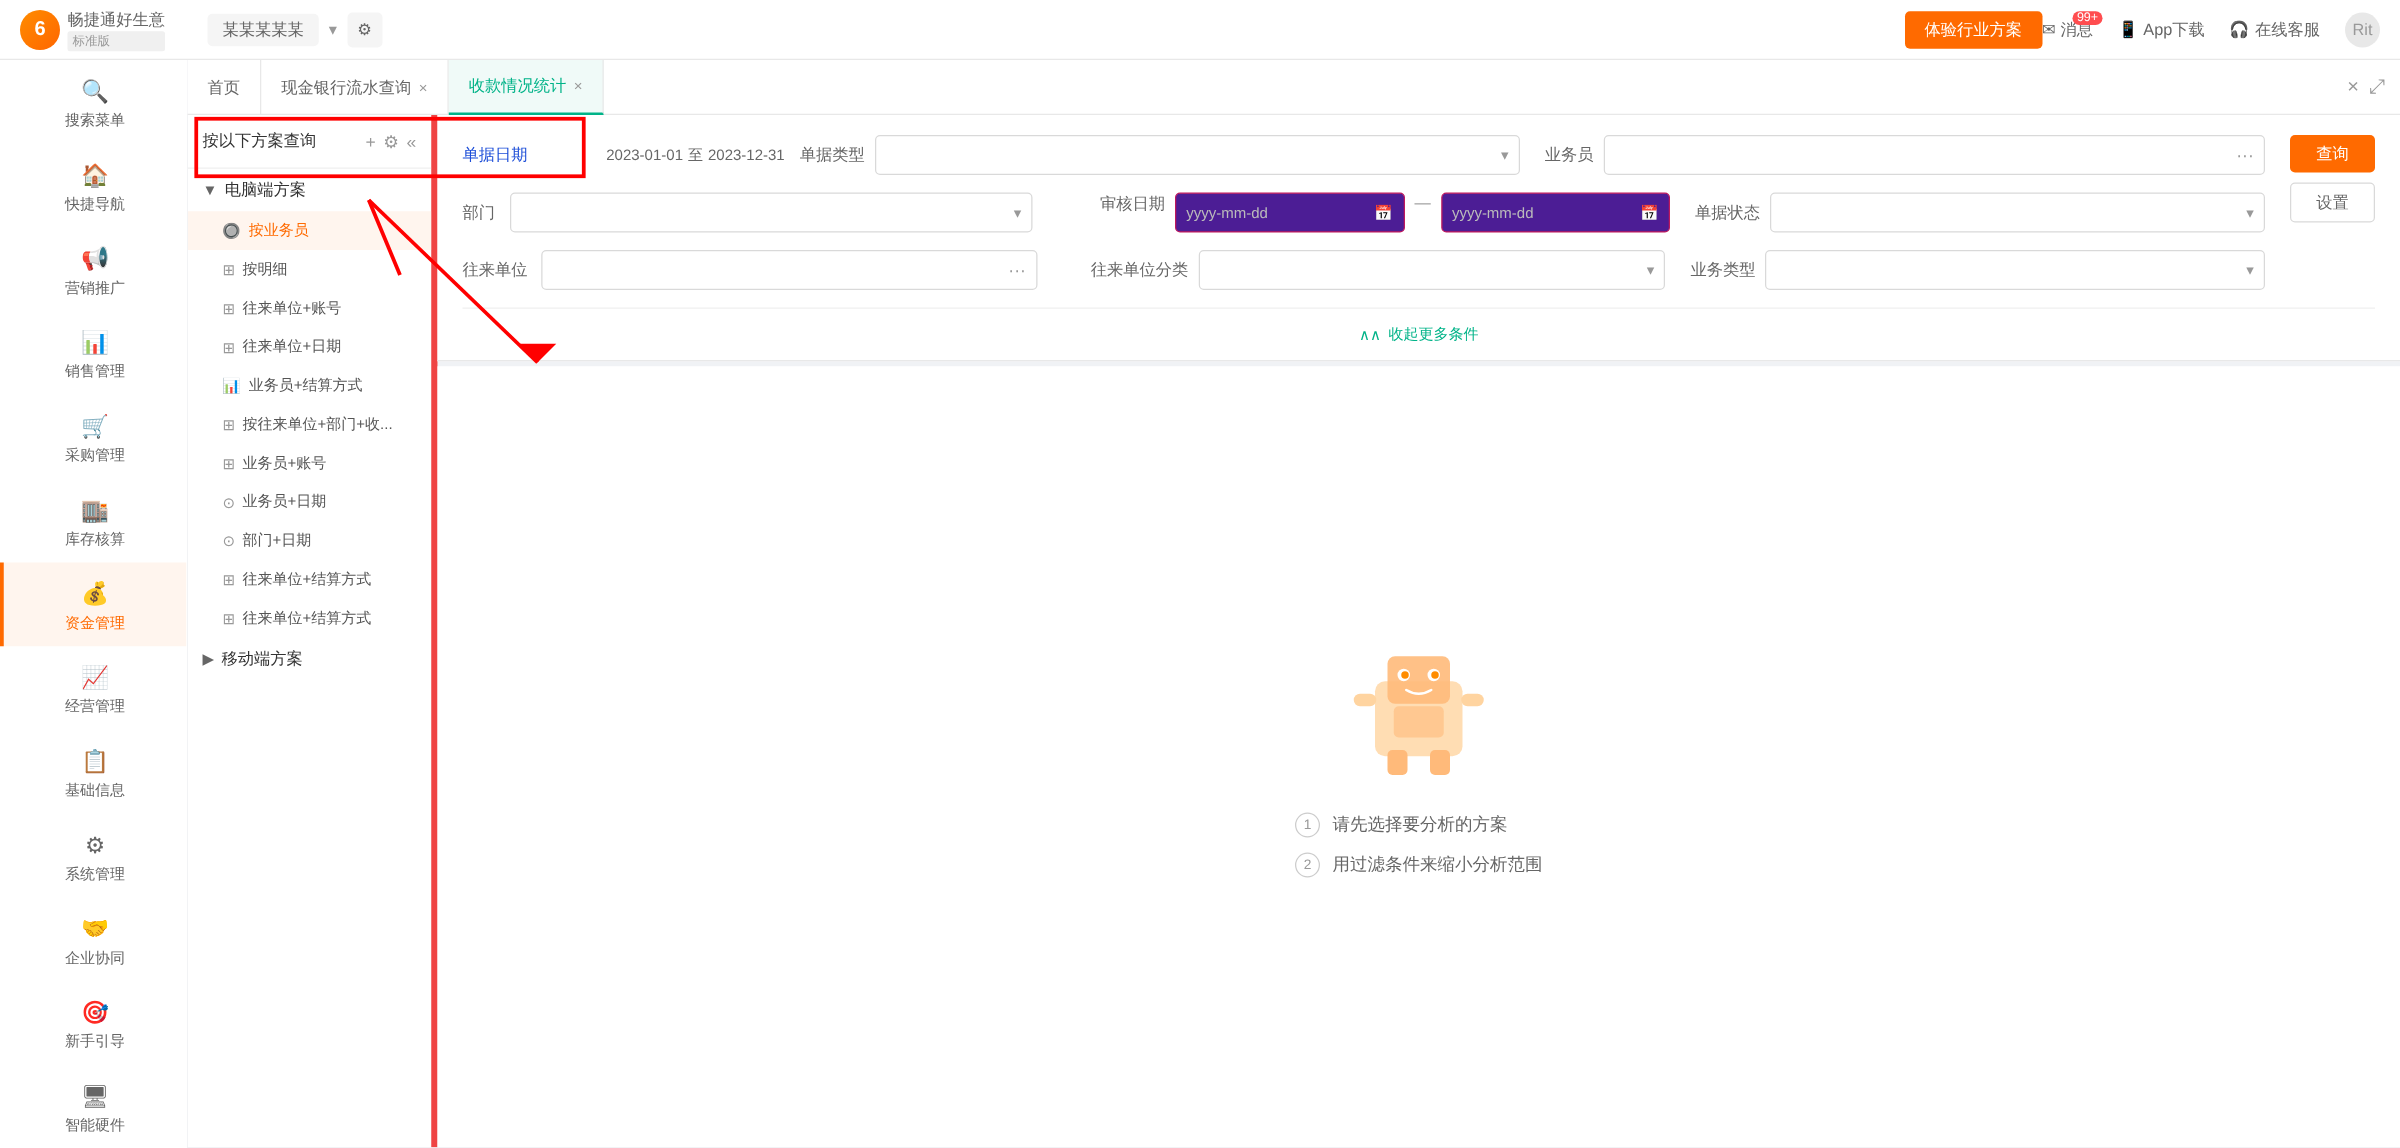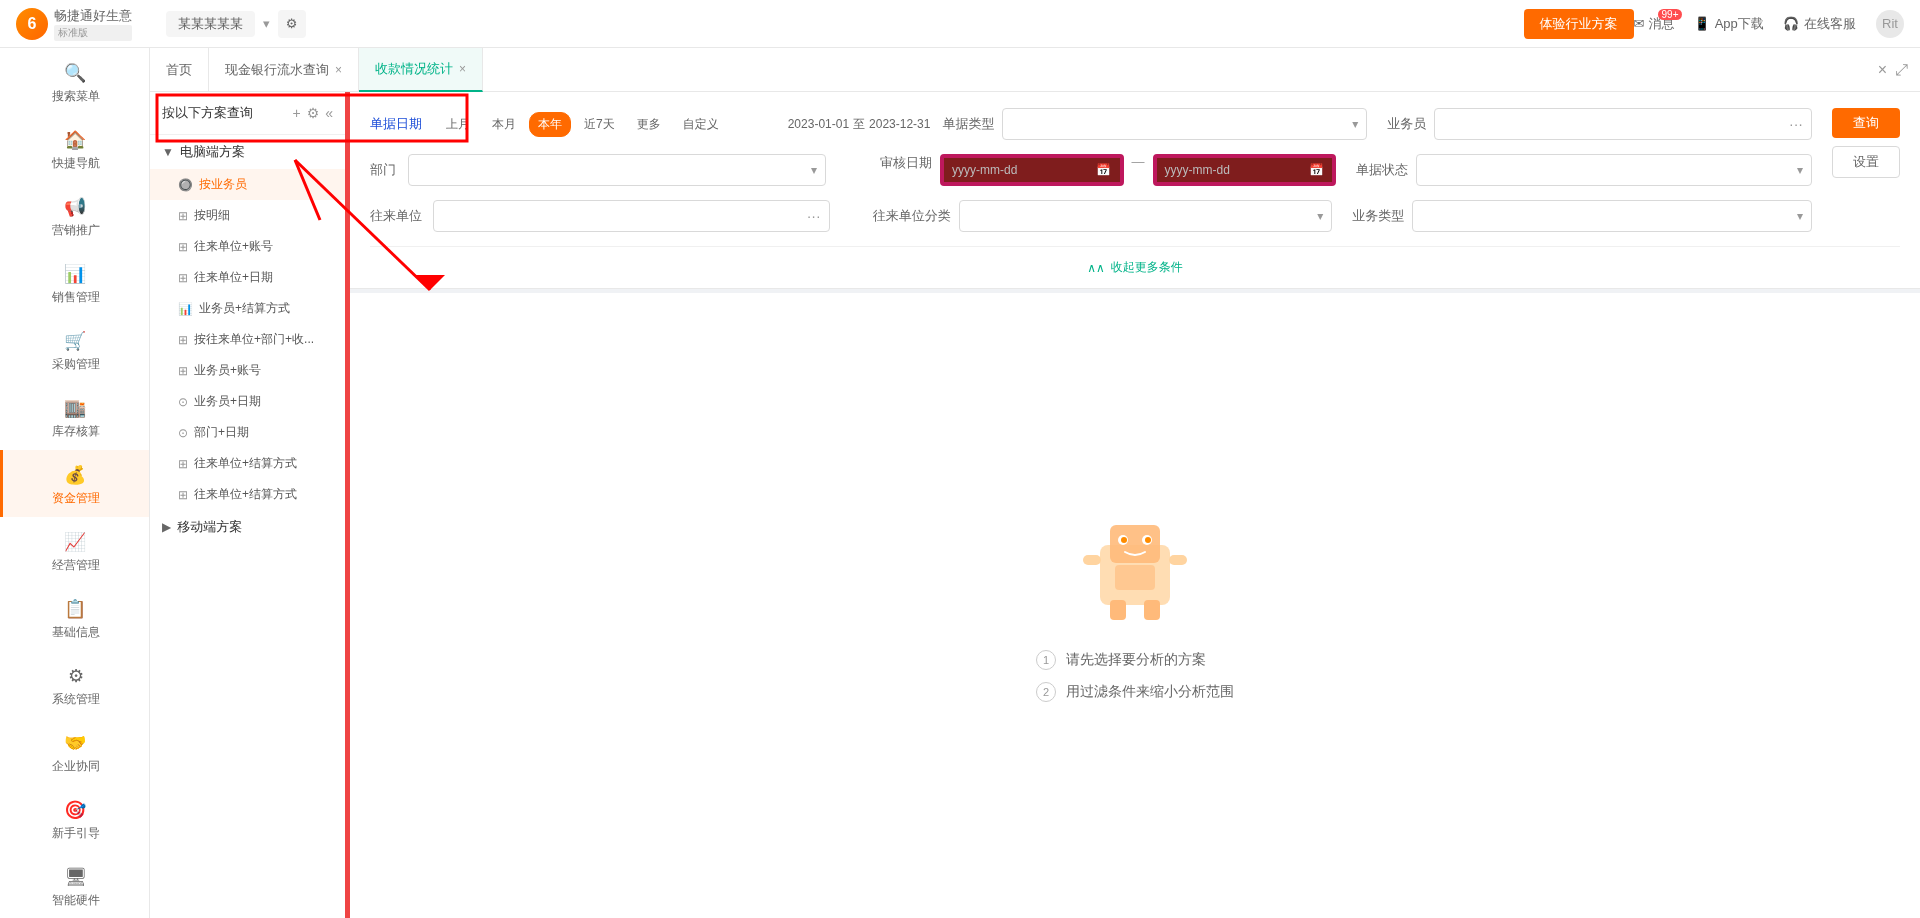--- a/index.html
+++ b/index.html
@@ -246,28 +246,28 @@
       justify-content: space-between;
       cursor: pointer;
       background: #fff;
       color: #999;
       font-size: 12px;
     }
     .filter-select-chevron { color: #999; font-size: 12px; }
     .date-input {
       flex: 1;
       height: 32px;
-      border: 4px solid #be185d;
+      border: 1px solid #be185d;
       border-radius: 4px;
       padding: 0 8px;
       display: flex;
       align-items: center;
       color: #bbb;
       font-size: 12px;
-      background: #7f1d1d;
+      background: #4c1d95;
       cursor: pointer;
       justify-content: space-between;
       gap: 48px;
     }
     .date-separator { color: #999; }
     .query-btn {
       background: #ff6a00;
       color: white;
       border: none;
       padding: 6px 20px;
@@ -529,28 +529,20 @@
 
       <div style="flex:1;display:flex;flex-direction:column;">
 
         <div style="background:#fff;padding:16px 20px 0 20px;border-bottom:1px solid #e8e8e8;">
 
           <div style="display:flex;align-items:flex-start;gap:0;margin-bottom:14px;">
             <div style="flex:1;display:flex;flex-direction:column;gap:14px;">
 
               <div style="display:flex;align-items:center;gap:12px;">
                 <span style="color:#1d4ed8;font-size:13px;min-width:55px;">单据日期</span>
-                <div style="display:flex;align-items:center;gap:4px;">
-                  <span class="date-shortcut">上月</span>
-                  <span class="date-shortcut">本月</span>
-                  <span class="date-shortcut active">本年</span>
-                  <span class="date-shortcut">近7天</span>
-                  <span class="date-shortcut">更多</span>
-                  <span class="date-shortcut">自定义</span>
-                </div>
                 <div class="date-range">
                   <span>2023-01-01</span>
                   <span>至</span>
                   <span>2023-12-31</span>
                 </div>
 
                 <div style="flex:1;display:flex;align-items:center;gap:20px;">
                   <div style="display:flex;align-items:center;gap:8px;flex:1;">
                     <span style="color:#666;font-size:13px;white-space:nowrap;">单据类型</span>
                     <div class="filter-select">

